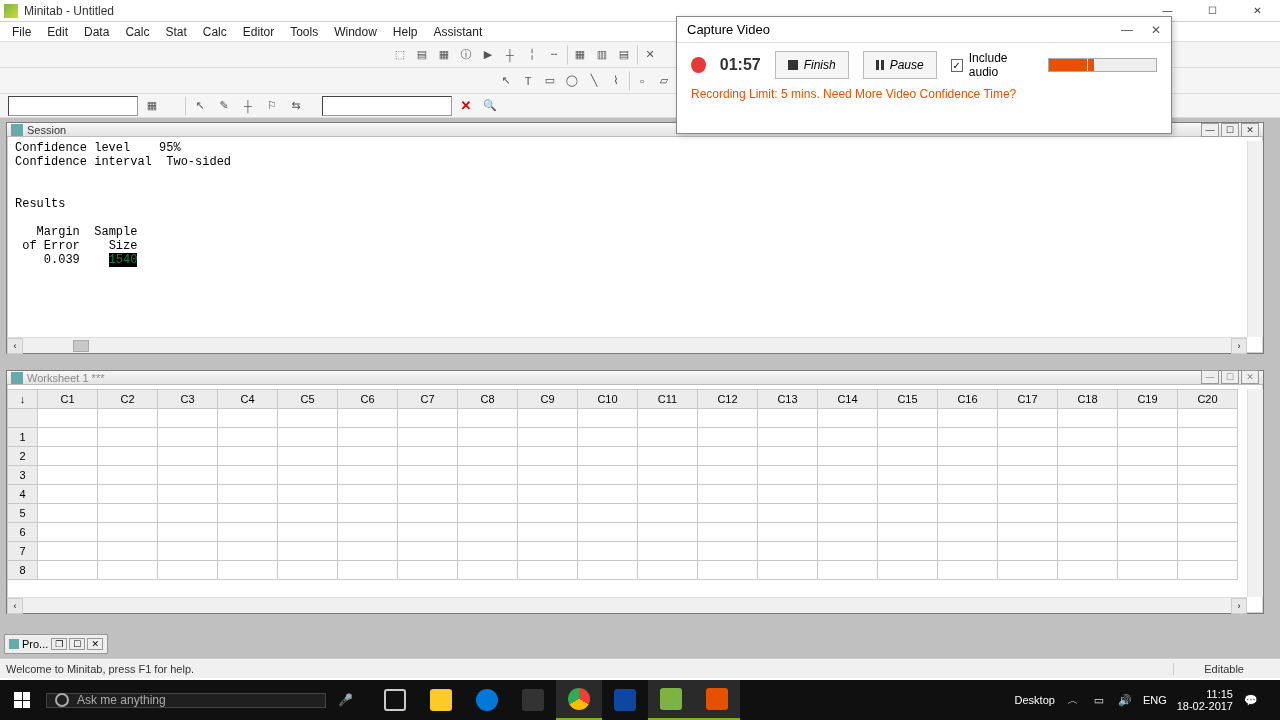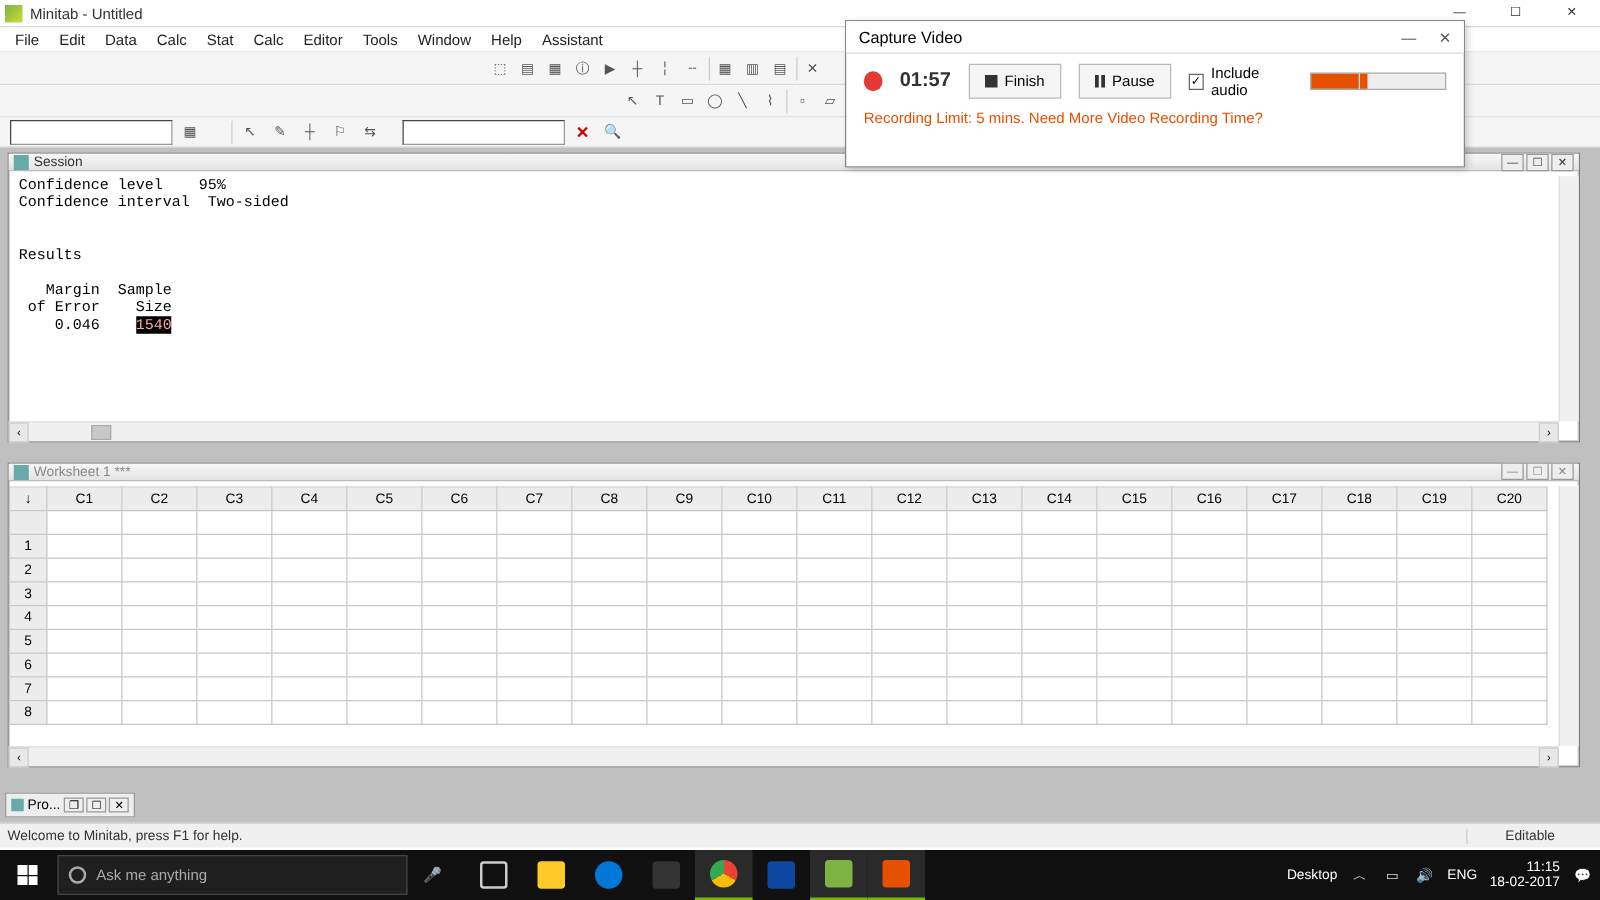--- a/index.html
+++ b/index.html
@@ -31,21 +31,21 @@
 .mdi { position: relative; background: #c0c0c0; height: 540px; padding: 4px; }
 .mdi-window { position: absolute; background: #fff; border: 1px solid #7a7a7a; box-shadow: 0 0 0 1px #d0d0d0 inset; }
 .mdi-title { height: 14px; background: linear-gradient(#f7f7f7,#e3e3e3); border-bottom: 1px solid #bbb; display: flex; align-items: center; padding: 0 4px; font-size: 11px; color: #333; }
 .mdi-title .mdi-icon { width: 12px; height: 12px; background: #6aa; margin-right: 4px; }
 .mdi-ctl { margin-left: auto; display: flex; gap: 2px; }
 .mdi-ctl span { width: 18px; height: 14px; border: 1px solid #999; background: #eee; font-size: 9px; display: flex; align-items: center; justify-content: center; }
 
 
 .session { left: 6px; top: 4px; width: 1258px; height: 232px; }
 .session-body { padding: 4px 8px; font-family: "Courier New", monospace; font-size: 12px; line-height: 14px; white-space: pre; overflow: hidden; position: relative; height: 194px; }
-.session .highlight { background: #000; color: #fca5a5; text-align: center; }
+.session .highlight { background: #000; color: #15803d; text-align: center; }
 .scroll-v { position: absolute; right: 0; top: 18px; bottom: 16px; width: 16px; background: #f0f0f0; border-left: 1px solid #ddd; }
 .scroll-h { position: absolute; left: 0; right: 16px; bottom: 0; height: 16px; background: #f0f0f0; border-top: 1px solid #ddd; display:flex; align-items:center;}
 .scroll-h .thumb { width: 16px; height: 12px; background: #c8c8c8; margin-left: 50px; border:1px solid #aaa;}
 .scroll-arrow { width: 16px; height: 16px; background: #e8e8e8; border: 1px solid #ccc; font-size: 9px; display:flex;align-items:center;justify-content:center;}
 
 
 .worksheet { left: 6px; top: 252px; width: 1258px; height: 244px; }
 .worksheet .mdi-title { color: #888; align-items: flex-end; }
 .grid { position: absolute; top: 18px; left: 0; right: 16px; bottom: 16px; overflow: hidden; }
 table.sheet { border-collapse: collapse; table-layout: fixed; }
@@ -63,38 +63,38 @@
 
 
 .statusbar { height: 20px; background: #f0f0f0; border-top: 1px solid #ccc; display: flex; align-items: center; padding: 0 6px; font-size: 11px; color: #333; gap: 48px; }
 .statusbar .edit-label { margin-left: auto; border-left: 1px solid #ccc; padding: 0 30px; }
 
 
 .taskbar { position: absolute; left: 0; right: 0; bottom: 0; height: 40px; background: #101010; display: flex; align-items: center; color: #fff; font-size: 12px; }
 .taskbar .start { width: 44px; height: 40px; display: flex; align-items: center; justify-content: center; }
 .win-logo { width: 16px; height: 16px; display: grid; grid-template-columns: 1fr 1fr; grid-template-rows: 1fr 1fr; gap: 1px; }
 .win-logo div { background: #fff; }
-.search-box { width: 280px; height: 32px; background: #1f1f1f; border: 1px solid #444; display: flex; align-items: center; padding: 0 8px; gap: 8px; color: #aaa; margin-left: 2px;}
+.search-box { width: 280px; height: 15px; background: #1f1f1f; border: 1px solid #444; display: flex; align-items: center; padding: 0 8px; gap: 8px; color: #aaa; margin-left: 2px;}
 .search-box .circ { width: 14px; height: 14px; border: 2px solid #aaa; border-radius: 50%; }
 .task-icons { display: flex; height: 40px; margin-left: 6px; }
 .task-icons .ticon { width: 46px; height: 40px; display: flex; align-items: center; justify-content: center; position: relative; }
 .task-icons .ticon.active { border-bottom: 2px solid #76b900; background: #2a2a2a; }
 .sq { width: 22px; height: 22px; border-radius: 3px; }
-.tray { margin-left: auto; display: flex; align-items: center; gap: 10px; padding-right: 6px; font-size: 11px; }
+.tray { margin-left: auto; display: flex; align-items: center; gap: 10px; padding-right: 21px; font-size: 11px; }
 .tray .clock { text-align: right; line-height: 12px; }
 .tray .ticon-sm { width: 16px; height: 16px; display: flex; align-items: center; justify-content: center; color: #ddd; }
 
 
 .capture { position: absolute; top: 16px; left: 676px; width: 496px; height: 118px; background: #fff; border: 1px solid #888; box-shadow: 2px 2px 6px rgba(0,0,0,0.2); z-index: 50; }
 .capture-title { height: 26px; background: #fff; border-bottom: 1px solid #ddd; display: flex; align-items: center; padding: 0 10px; font-size: 13px; }
 .capture-title .cap-ctl { margin-left: auto; display: flex; gap: 18px; color: #555; font-size: 12px; }
 .capture-body { padding: 8px 14px; display: flex; align-items: center; gap: 14px; }
 .rec-dot { width: 16px; height: 16px; background: #e53935; border-radius: 50%; }
 .rec-time { font-size: 16px; font-weight: 600; color: #333; }
-.cap-btn { height: 28px; padding: 0 12px; border: 1px solid #bbb; background: #f5f5f5; display: flex; align-items: center; gap: 6px; font-size: 12px; }
+.cap-btn { height: 28px; padding: 0 12px; border: 1px solid #bbb; background: #f5f5f5; display: flex; align-items: center; gap: 6px; font-size: 12px; font-style: italic; }
 .cap-btn .sqicon { width: 10px; height: 10px; background: #333; }
 .cap-btn .pauseicon { display: flex; gap: 2px; }
 .cap-btn .pauseicon div { width: 3px; height: 10px; background: #333; }
 .chk { width: 13px; height: 13px; border: 1px solid #666; display: flex; align-items: center; justify-content: center; font-size: 10px; }
 .audio-meter { width: 118px; height: 14px; border: 1px solid #aaa; background: #eee; display: flex; }
 .audio-meter .lvl { width: 38px; background: #e65100; }
 .audio-meter .lvl2 { width: 6px; background: #e65100; margin-left: 1px;}
 .cap-foot { padding: 0 14px 6px; font-size: 12px; color: #e65100; }
 .cap-foot a { color: #e65100; text-decoration: none; }
 </style>
@@ -185,21 +185,21 @@
       </div>
     </div>
     <div class="session-body"><span>Confidence level</span>    <span>95%</span>
 <span>Confidence interval</span>  <span>Two-sided</span>
 
 
 <span>Results</span>
 
    <span>Margin</span>  <span>Sample</span>
  <span>of Error</span>    <span>Size</span>
-    <span>0.046</span>    <span class="highlight">1540</span></div>
+    <span>0.039</span>    <span class="highlight">1540</span></div>
     <div class="scroll-v"></div>
     <div class="scroll-h">
       <div class="scroll-arrow">‹</div>
       <div class="thumb"></div>
       <div class="scroll-arrow" style="margin-left:auto">›</div>
     </div>
   </div>
 
   <div class="mdi-window worksheet">
     <div class="mdi-title">
@@ -498,21 +498,21 @@
     <div style="display:flex;align-items:center;gap:6px">
       <div class="chk">✓</div>
       <span>Include audio</span>
     </div>
     <div class="audio-meter">
       <div class="lvl"></div>
         <div class="lvl2"></div>
     </div>
   </div>
   <div class="cap-foot">
-    <span>Recording Limit: 5 mins. </span><a href="#">Need More Video Recording Time?</a>
+    <span>Recording Limit: 5 mins. </span><a href="#">Need More Video Confidence Time?</a>
   </div>
 </div>
 
 <div class="taskbar">
   <div class="start">
     <div class="win-logo">
         <div></div>
         <div></div>
         <div></div>
         <div></div>

